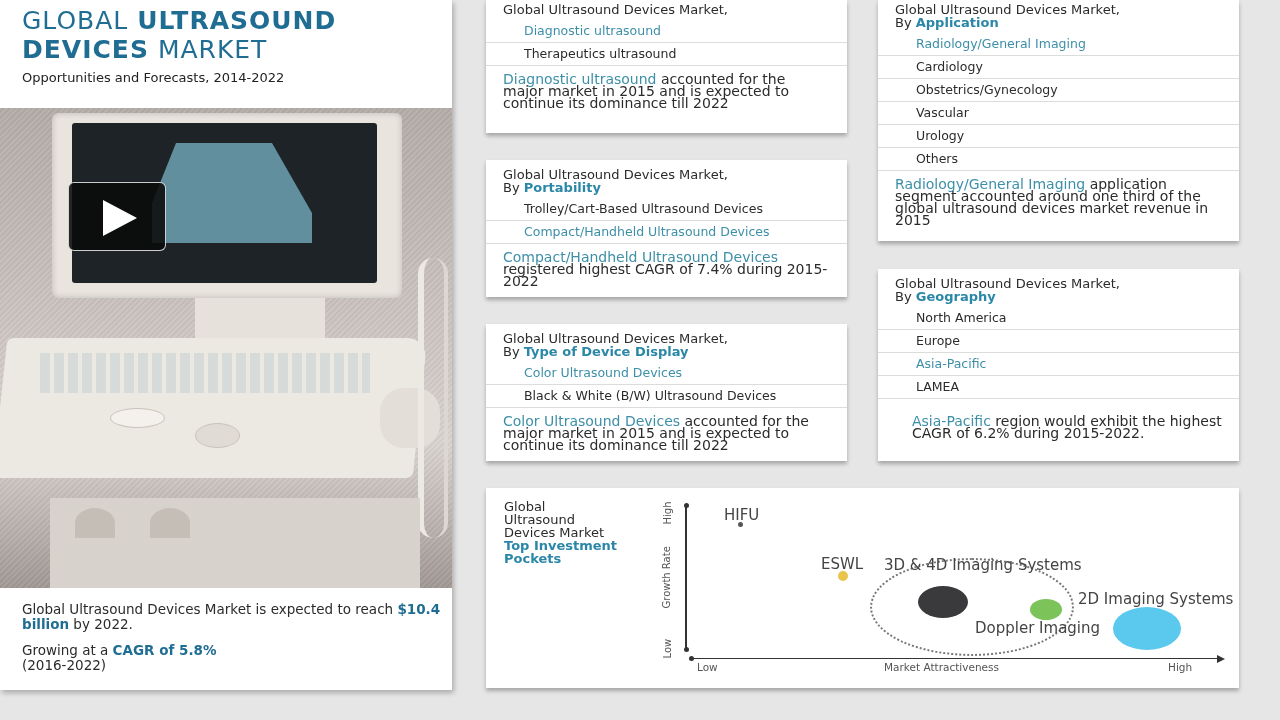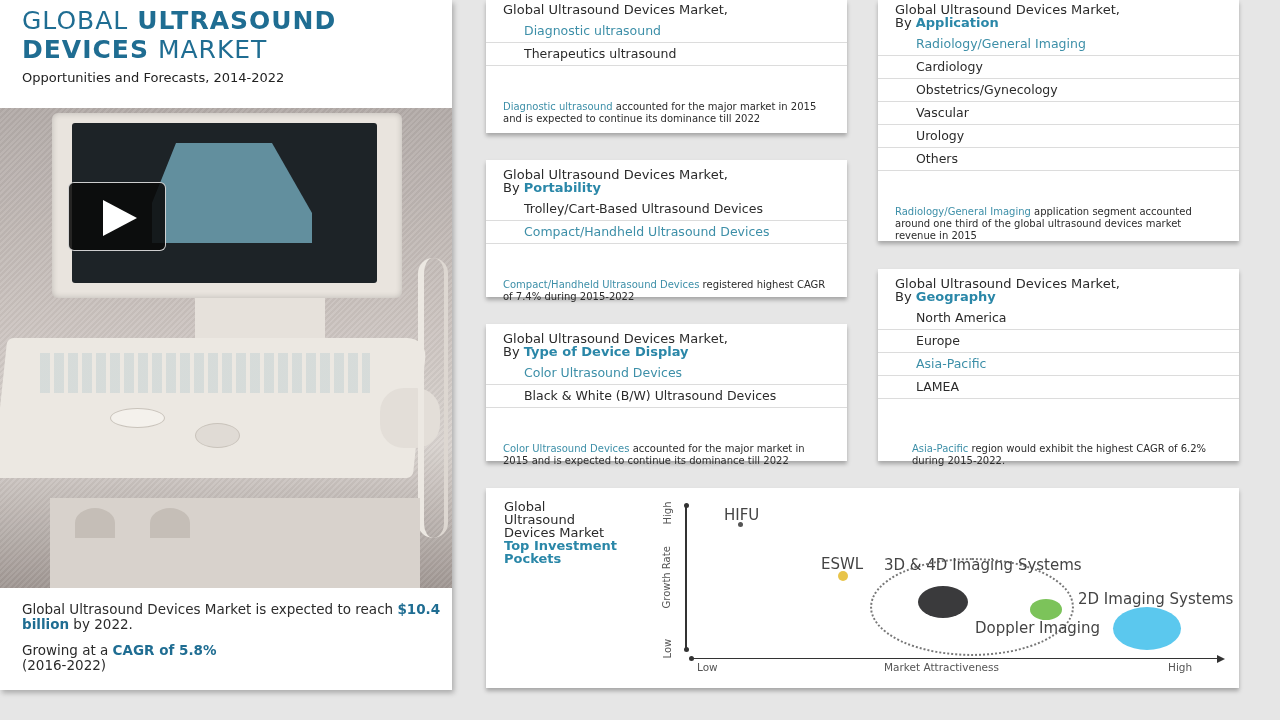--- a/index.html
+++ b/index.html
@@ -45,21 +45,21 @@
   .hl { color: #1f6d92; font-weight: bold; }
   .teal { color: #3d8fa8; }
 
   
   .card-head { padding: 3px 17px 0 17px; font-size: 13px; line-height: 13px; color: #2b2b2b; }
   .card-head .by { color: #2b2b2b; }
   .card-head .cat { color: #2a87a8; font-weight: bold; }
   .rows { margin-top: 4px; }
   .row { height: 23px; line-height: 22px; padding-left: 38px; font-size: 12.5px; color: #2b2b2b; border-bottom: 1px solid #dcdcdc; background: #fff; }
   .row.hl-row { color: #3d8fa8; }
-  .note { padding: 7px 17px 0 17px; font-size: 10px; line-height: 12px; color: #2b2b2b; margin-top: 28px; }
+  .note { padding: 7px 17px 0 17px; font-size: 14px; line-height: 12px; color: #2b2b2b; }
   .note .teal { color: #3d8fa8; }
 
   
   .chart-card { left: 486px; top: 488px; width: 753px; height: 200px; }
   .chart-title { position: absolute; left: 18px; top: 12px; font-size: 13px; line-height: 13px; color: #2b2b2b; }
   .chart-title .teal { color: #2a87a8; font-weight: bold; }
   .y-axis { position: absolute; left: 199px; top: 18px; width: 2px; height: 143px; background: #333; }
   .x-axis { position: absolute; left: 205px; top: 170px; width: 530px; height: 1px; background: #333; }
   .x-arrow { position: absolute; left: 731px; top: 167px; width: 0; height: 0; border-top: 4px solid transparent; border-bottom: 4px solid transparent; border-left: 8px solid #333; }
   .dot { position: absolute; width: 5px; height: 5px; border-radius: 50%; background: #333; }

